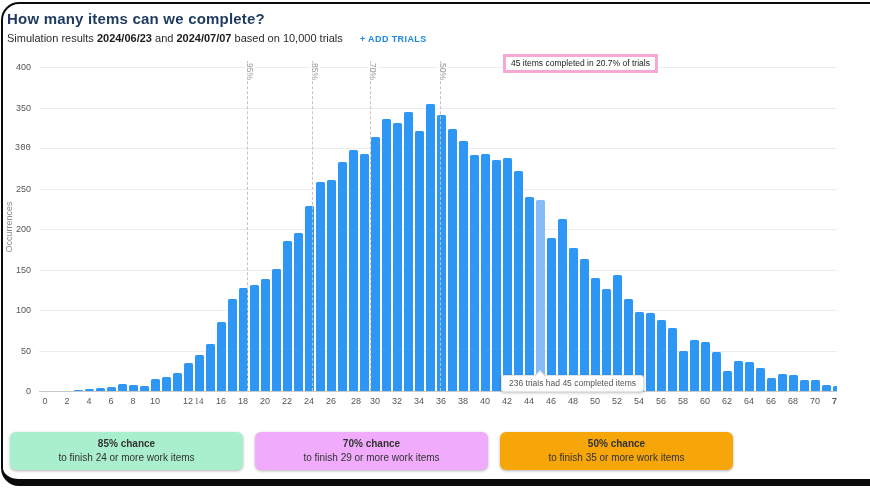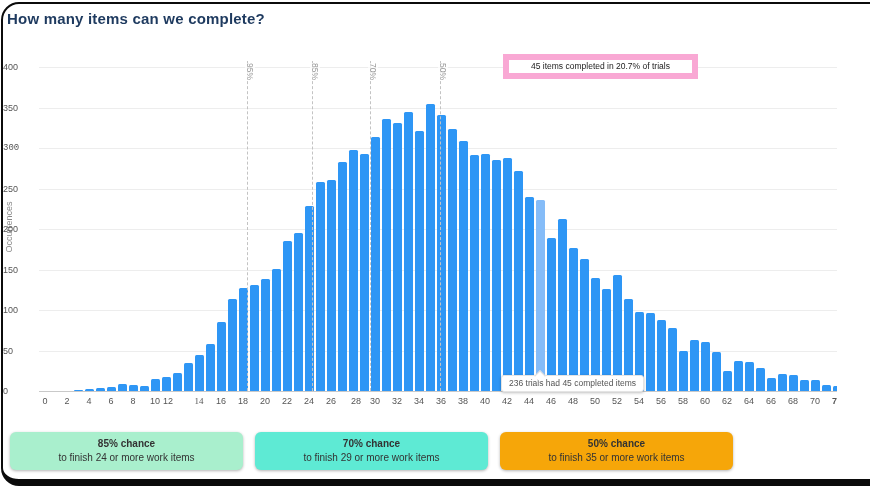--- a/index.html
+++ b/index.html
@@ -17,28 +17,28 @@
   .subtitle b { color:#1c1c1c; }
   .add-trials { display:inline-block; margin-left:14px; font-size:9px; font-weight:bold;
                 color:#1E88E5; letter-spacing:.4px; cursor:pointer; }
 
   
   .chart { position:absolute; left:0; top:50px; width:866px; height:356px; }
   .ylabel { position:absolute; left:-24px; top:168px; width:60px; text-align:center;
             font-size:9px; color:#8a8a8a; transform:rotate(-90deg); }
   .gridline { position:absolute; left:36px; right:0; height:1px; background:#ededed; }
   .gridline.zero { background:#c9c9c9; }
-  .ytick { position:absolute; width:28px; text-align:left; font-size:9px; color:#555; }
+  .ytick { position:absolute; width:28px; text-align:right; font-size:9px; color:#555; }
   .xtick { position:absolute; width:22px; text-align:center; font-size:9px; color:#555; top:342px; }
   .bar { position:absolute; width:9px; background:#2E96F5; border-radius:1.5px 1.5px 0 0; }
   .pline { position:absolute; width:0; border-left:1px dashed #c3c3c3; top:7px; }
   .pline .plabel { position:absolute; left:-3px; top:2px; writing-mode:vertical-rl;
                    font-size:8.5px; color:#9a9a9a; background:rgba(255,255,255,.7); }
-  .tt-top { position:absolute; left:500px; top:0px; background:#fff; border:6px solid #f9a8d4;
-            font-size:8.5px; color:#222; padding:1px 22px 2px; white-space:nowrap; z-index:9; }
+  .tt-top { position:absolute; left:500px; top:0px; background:#fff; border:3px solid #f9a8d4;
+            font-size:8.5px; color:#222; padding:1px 5px 2px; white-space:nowrap; z-index:9; }
   .tt-bottom { position:absolute; left:498px; top:321px; background:#fff; border:1px solid #e4e4e4;
                border-radius:3px; box-shadow:0 1px 3px rgba(0,0,0,.25); font-size:8.5px;
                color:#555; padding:2px 7px 3px; white-space:nowrap; z-index:8; }
   .tt-arrow { position:absolute; left:533px; top:318px; width:8px; height:8px; background:#fff;
               transform:rotate(45deg); border-left:1px solid #ddd; border-top:1px solid #ddd; z-index:9; }
 
   
   .cards { position:absolute; left:7px; top:428px; display:flex; gap:12px; }
   .card { width:233px; height:38px; border-radius:6px; text-align:center; padding-top:4px;
           box-shadow:0 1px 3px rgba(0,0,0,.3); flex:0 0 auto; }
@@ -46,20 +46,28 @@
   .card .l2 { font-size:10px; line-height:13px; }
 </style>
 </head>
 <body>
 
 <div class="frame">
   <div class="inner">
 
     <div class="header">
       <div class="title">How many items can we complete?</div>
+      <div class="subtitle">
+        <span>Simulation results</span>
+        <b>2024/06/23</b>
+        <span>and</span>
+        <b>2024/07/07</b>
+        <span>based on 10,000 trials</span>
+        <span class="add-trials">+ ADD TRIALS</span>
+      </div>
     </div>
 
     <div class="chart">
       <div class="ylabel">Occurrences</div>
       <div>
           <div class="gridline zero" style="top: 337px;"></div>
           <div class="ytick" style="top: 332px; left: 0px;">0</div>
           <div class="gridline" style="top: 296.5px;"></div>
           <div class="ytick" style="top: 291.5px; left: 0px;">50</div>
           <div class="gridline" style="top: 256px;"></div>
@@ -166,21 +174,21 @@
             <span class="plabel">50%</span>
           </div>
         </div>
       <div>
           <div class="xtick" style="left: 31px;">0</div>
           <div class="xtick" style="left: 53px;">2</div>
           <div class="xtick" style="left: 75px;">4</div>
           <div class="xtick" style="left: 97px;">6</div>
           <div class="xtick" style="left: 119px;">8</div>
           <div class="xtick" style="left: 141px;">10</div>
-          <div class="xtick" style="left: 154px;">12</div>
+          <div class="xtick" style="left: 174px;">12</div>
           <div class="xtick" style="left: 185px; font-family: Liberation Serif, serif;">14</div>
           <div class="xtick" style="left: 207px;">16</div>
           <div class="xtick" style="left: 229px;">18</div>
           <div class="xtick" style="left: 251px;">20</div>
           <div class="xtick" style="left: 273px;">22</div>
           <div class="xtick" style="left: 295px;">24</div>
           <div class="xtick" style="left: 317px;">26</div>
           <div class="xtick" style="left: 342px;">28</div>
           <div class="xtick" style="left: 361px;">30</div>
           <div class="xtick" style="left: 383px;">32</div>
@@ -209,21 +217,21 @@
       <div class="tt-top">45 items completed in 20.7% of trials</div>
       <div class="tt-arrow"></div>
       <div class="tt-bottom">236 trials had 45 completed items</div>
     </div>
 
     <div class="cards">
       <div class="card" style="background: rgb(169, 239, 205); color: rgb(51, 51, 51);">
         <div class="l1">85% chance</div>
         <div class="l2">to finish 24 or more work items</div>
       </div>
-      <div class="card" style="background: #5eead4; color: rgb(51, 51, 51);">
+      <div class="card" style="background: #f0abfc; color: rgb(51, 51, 51);">
         <div class="l1">70% chance</div>
         <div class="l2">to finish 29 or more work items</div>
       </div>
       <div class="card" style="background: rgb(246, 166, 9); color: rgb(51, 51, 51);">
         <div class="l1">50% chance</div>
         <div class="l2">to finish 35 or more work items</div>
       </div>
     </div>
 
   </div>

